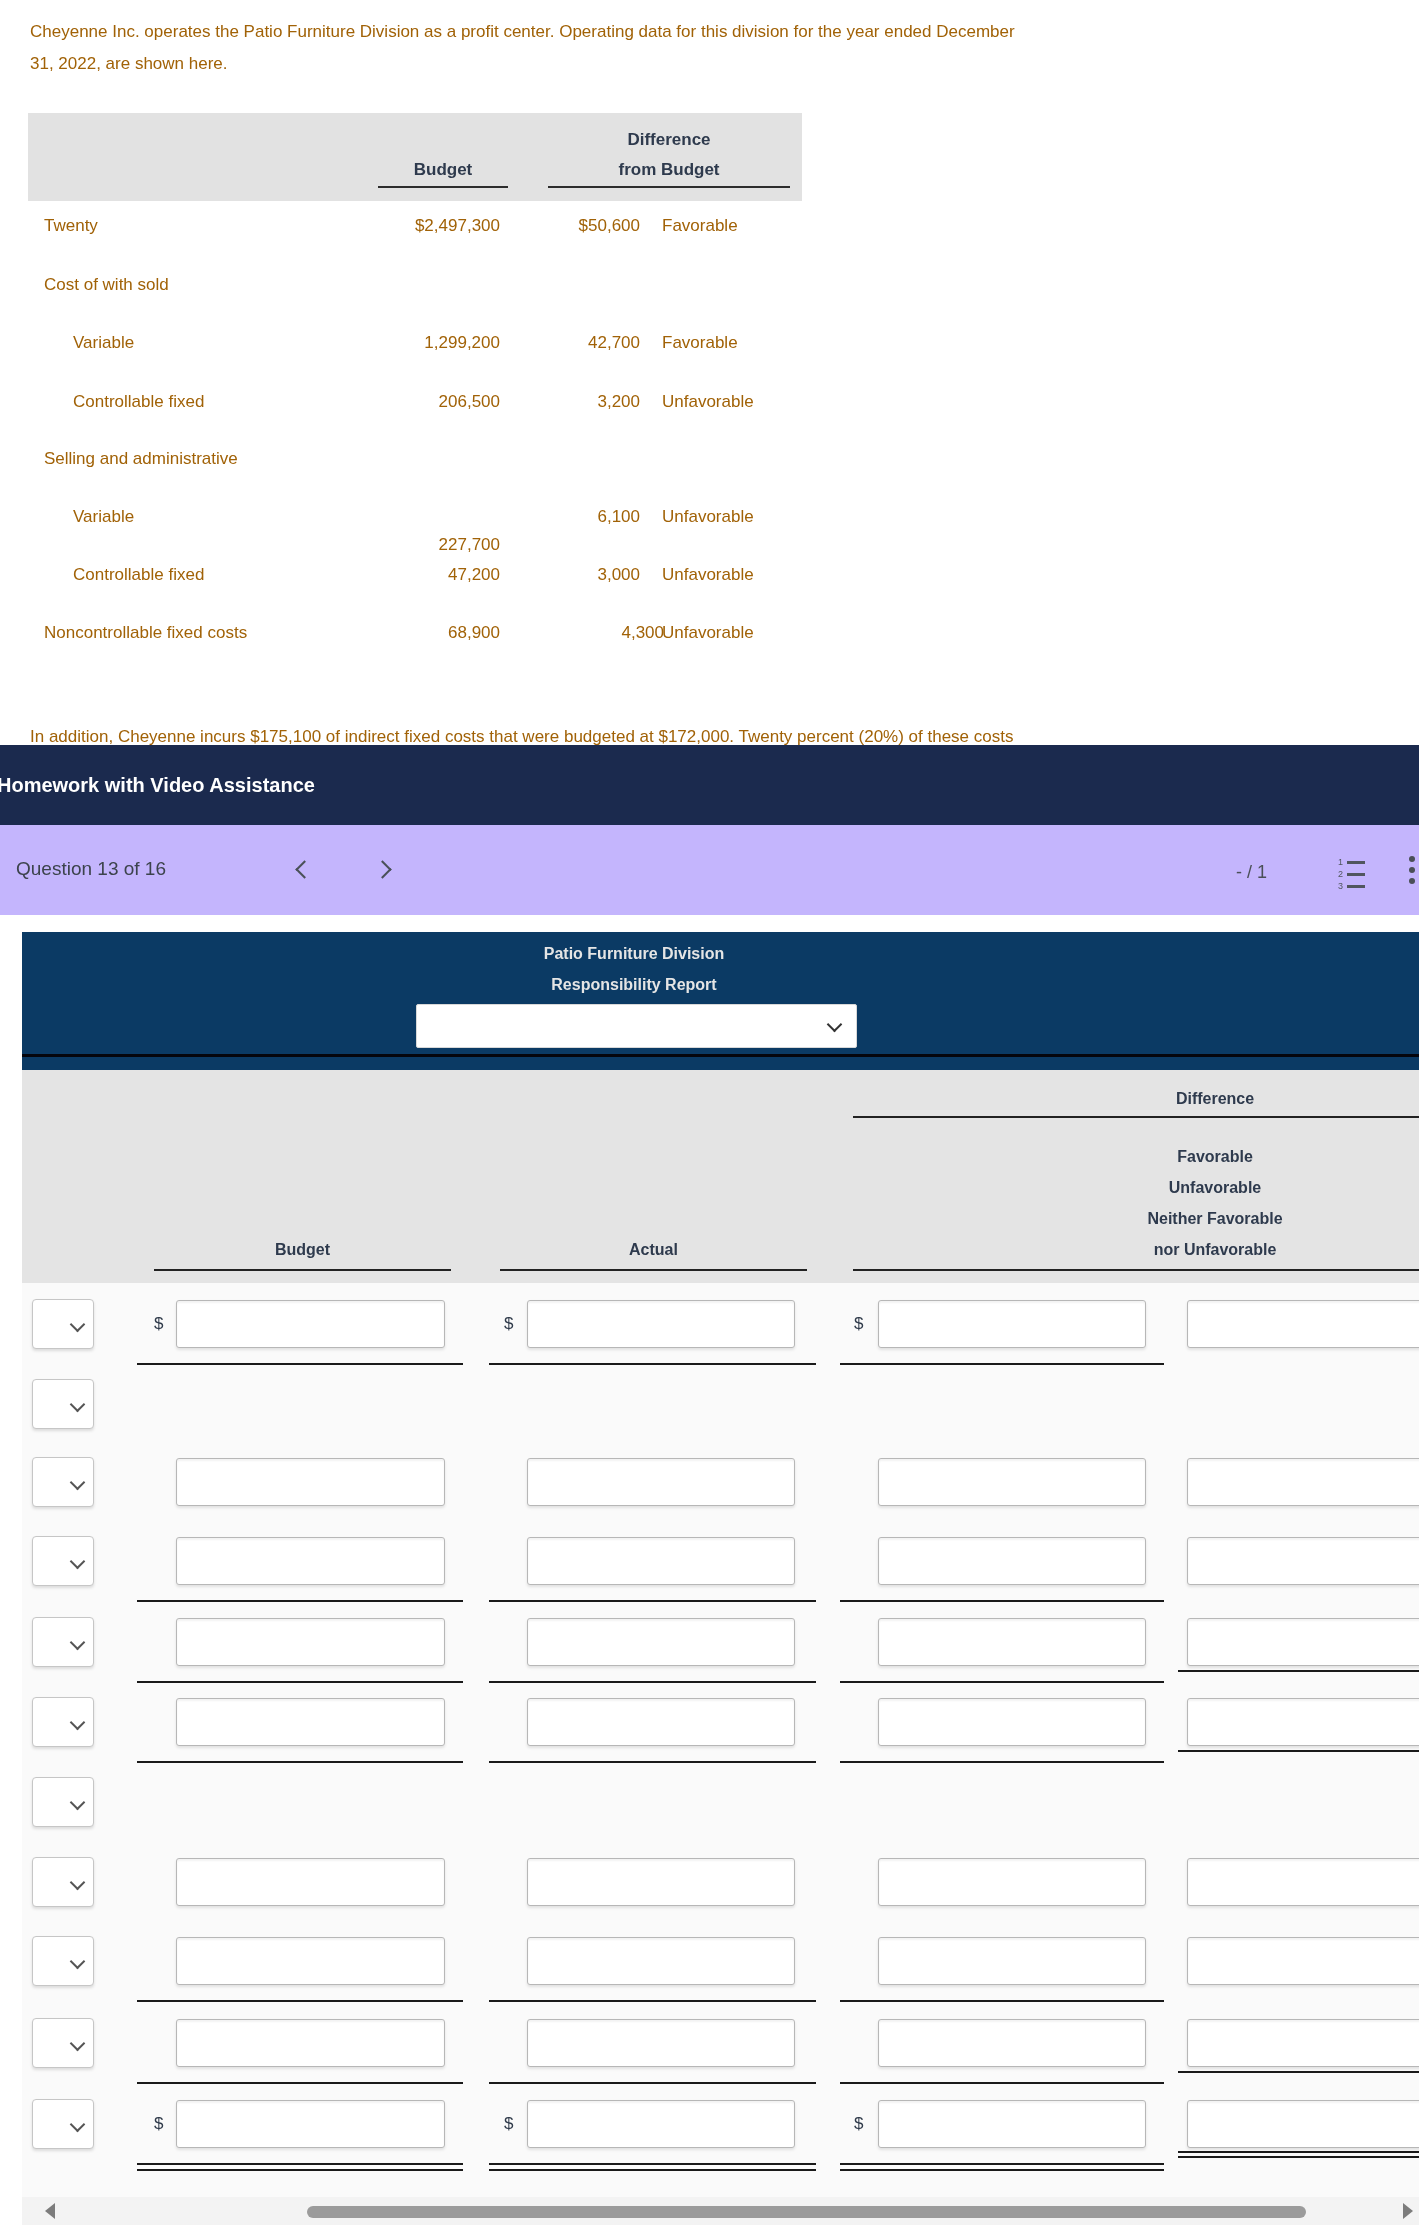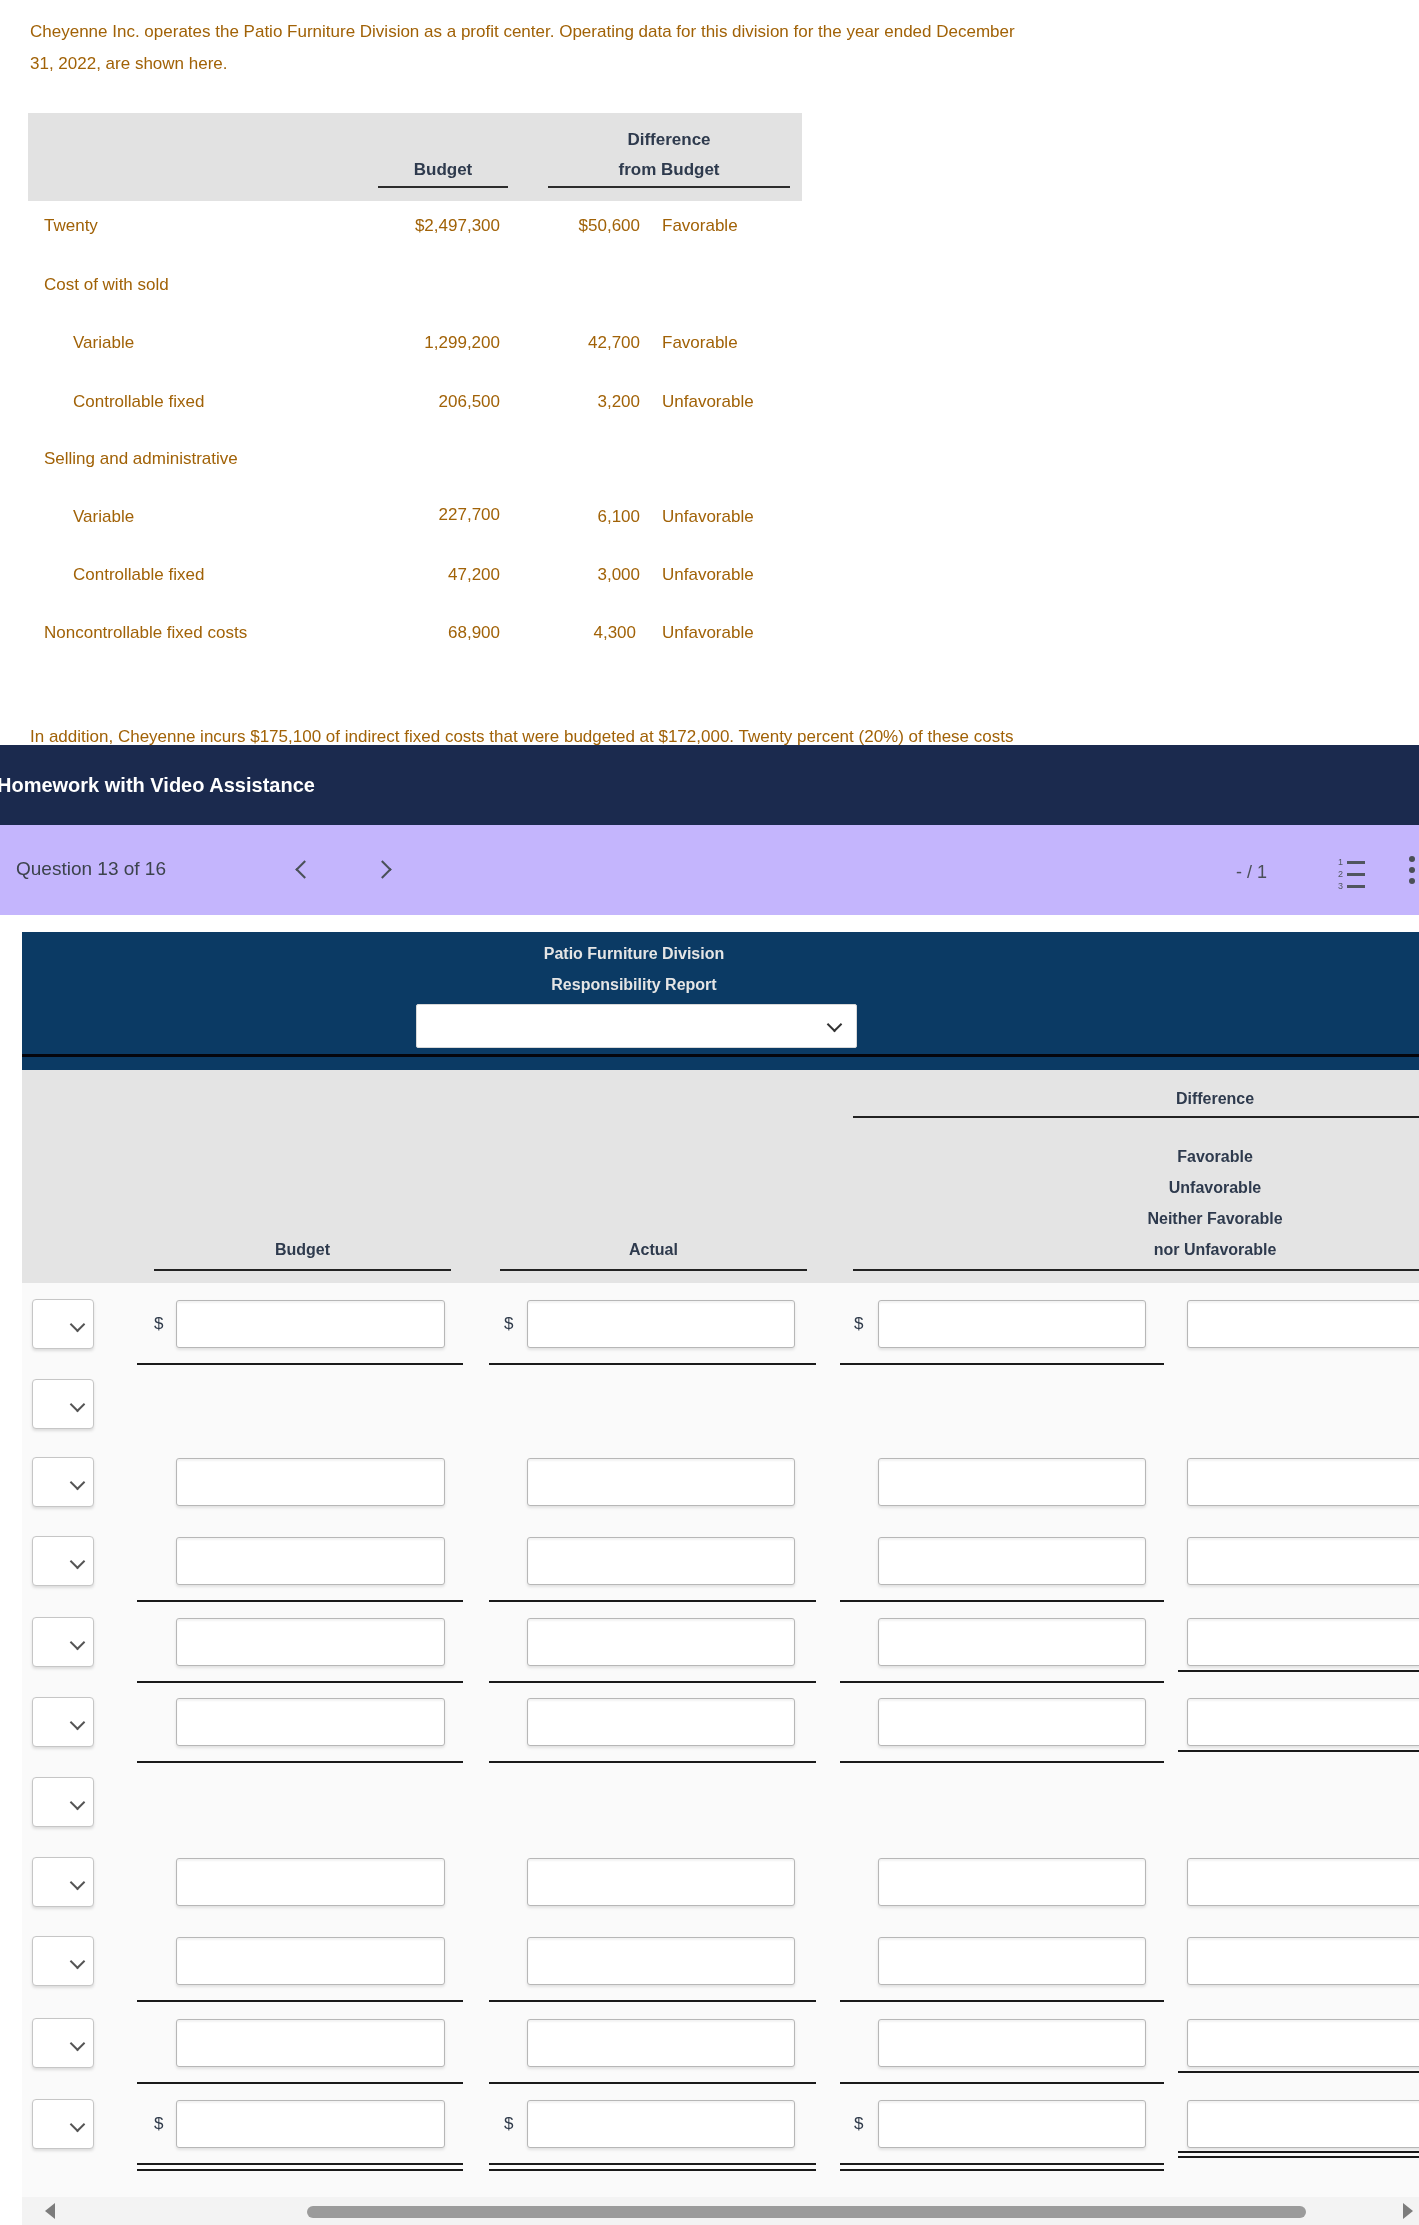--- a/index.html
+++ b/index.html
@@ -91,34 +91,34 @@
         <div class="abs txt" style="left: 73px; top: 392px;">Controllable fixed</div>
         <div class="abs txt right" style="left: 300px; top: 392px; width: 200px;">206,500</div>
         <div class="abs txt right" style="left: 470px; top: 392px; width: 170px;">3,200</div>
         <div class="abs txt" style="left: 662px; top: 392px;">Unfavorable</div>
       </div>
       <div>
         <div class="abs txt" style="left: 44px; top: 449px;">Selling and administrative</div>
       </div>
       <div>
         <div class="abs txt" style="left: 73px; top: 507px;">Variable</div>
-        <div class="abs txt right" style="left: 300px; top: 505px; width: 200px;">227,700</div>
+        <div class="abs txt right" style="left: 300px; top: 535px; width: 200px;">227,700</div>
         <div class="abs txt right" style="left: 470px; top: 507px; width: 170px;">6,100</div>
         <div class="abs txt" style="left: 662px; top: 507px;">Unfavorable</div>
       </div>
       <div>
         <div class="abs txt" style="left: 73px; top: 565px;">Controllable fixed</div>
         <div class="abs txt right" style="left: 300px; top: 565px; width: 200px;">47,200</div>
         <div class="abs txt right" style="left: 470px; top: 565px; width: 170px;">3,000</div>
         <div class="abs txt" style="left: 662px; top: 565px;">Unfavorable</div>
       </div>
       <div>
         <div class="abs txt" style="left: 44px; top: 623px;">Noncontrollable fixed costs</div>
         <div class="abs txt right" style="left: 300px; top: 623px; width: 200px;">68,900</div>
-        <div class="abs txt right" style="left: 466px; top: 623px; width: 170px;">4,300</div>
+        <div class="abs txt right" style="left: 494px; top: 623px; width: 170px;">4,300</div>
         <div class="abs txt" style="left: 662px; top: 623px;">Unfavorable</div>
       </div>
     </div>
 
   <div class="abs" style="left:30px;top:727px;width:1380px;height:18px;overflow:hidden;">
     <span class="txt">In addition, Cheyenne incurs $175,100 of indirect fixed costs that were budgeted at $172,000. Twenty percent (20%) of these costs</span>
   </div>
 
   <div class="abs topbar" style="left:0;top:745px;width:1419px;height:80px;">
     <div class="abs topbar-title" style="left:-3px;top:29px;">Homework with Video Assistance</div>

